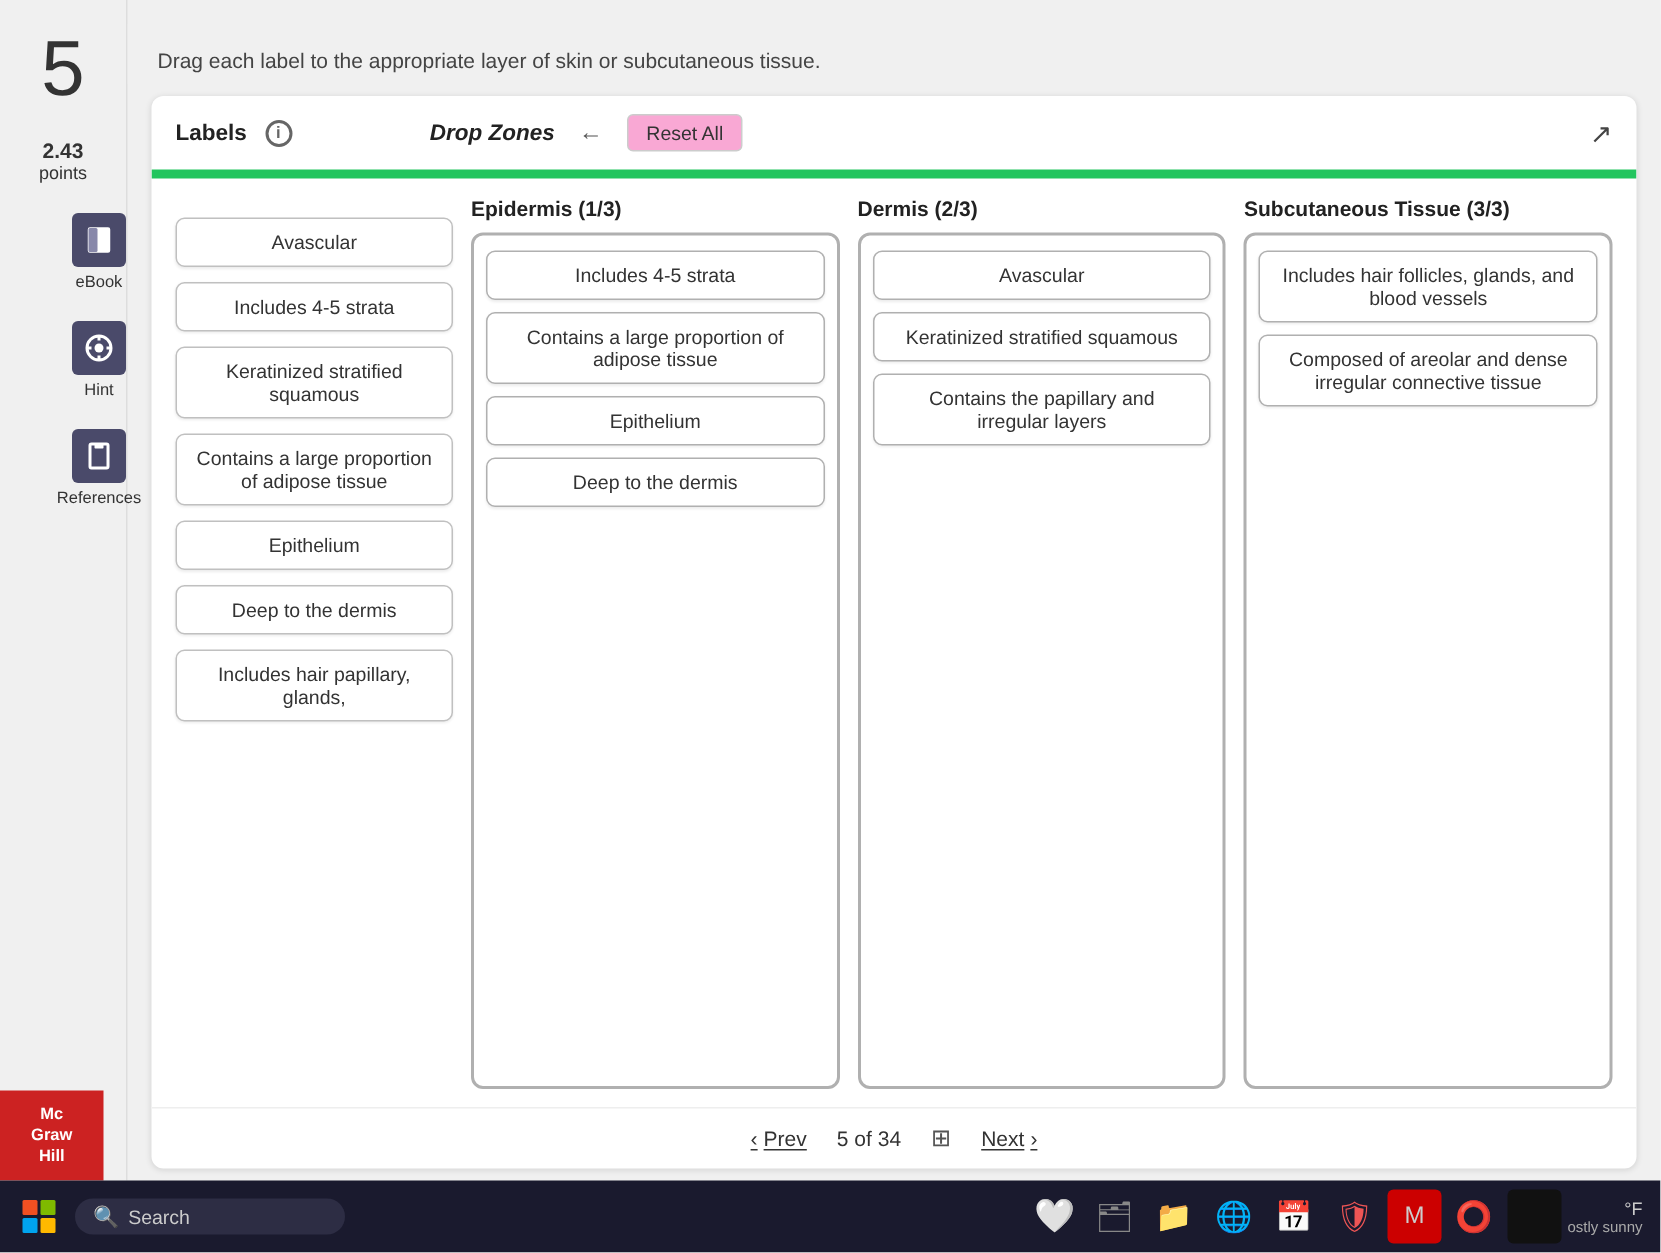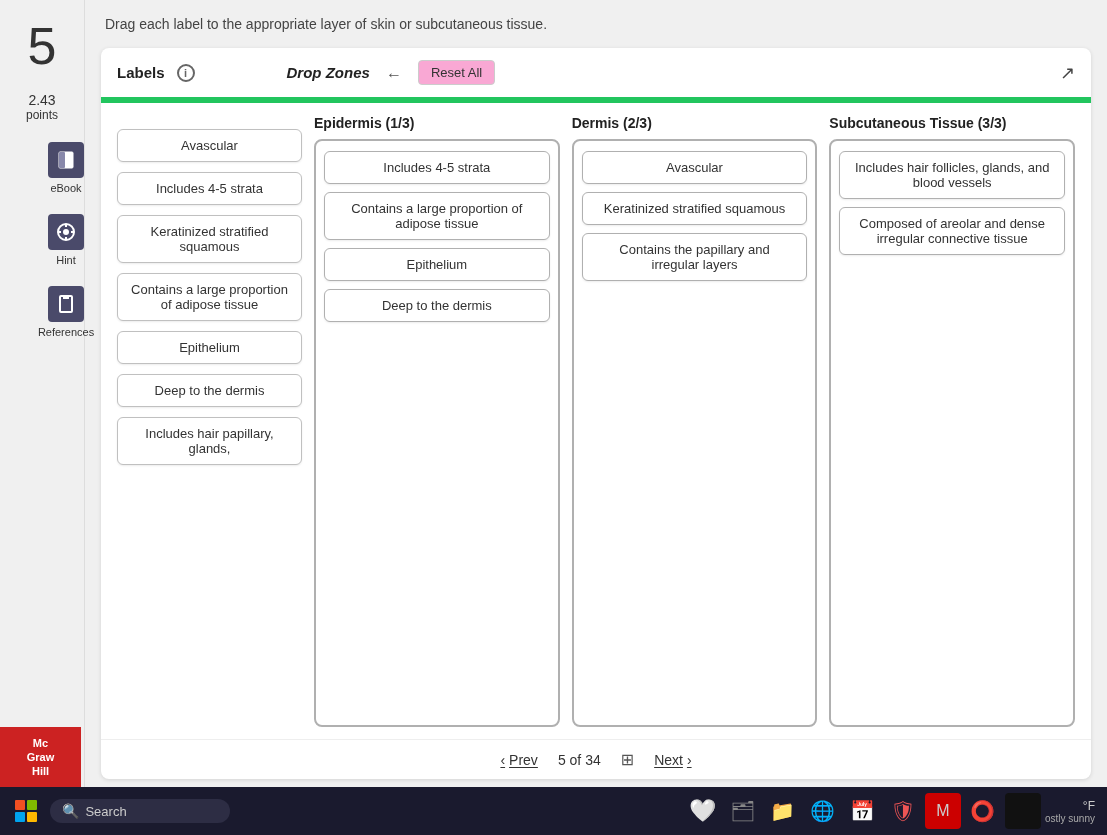--- a/index.html
+++ b/index.html
@@ -115,21 +115,21 @@
       font-weight: 300;
       color: #333;
       line-height: 1;
     }
     .points-label {
       font-size: 12px;
       color: #333;
     }
     .points-value {
       font-size: 14px;
-      font-weight: 400;
+      font-weight: 700;
       color: #333;
     }
     .sidebar-btn {
       display: flex;
       flex-direction: column;
       align-items: center;
       gap: 4px;
       cursor: pointer;
       margin-left: 48px;
     }
@@ -148,20 +148,21 @@
       font-size: 11px;
       color: #333;
     }
 
     
     .question-area {
       flex: 1;
       display: flex;
       flex-direction: column;
       overflow: hidden;
+      margin-top: 16px;
     }
     .question-header {
       padding: 16px 20px 8px;
       font-size: 14px;
       color: #444;
       background: #f0f0f0;
     }
 
     
     .card {
@@ -462,17 +463,17 @@
     <div class="taskbar-icon" style="font-size:16px; color:#ccc; background:#c00; border-radius:4px; padding:2px;">M</div>
     <div class="taskbar-icon" style="color:#f00; font-size:20px;">⭕</div>
     <div class="taskbar-icon" style="background:#111; border-radius:4px;"></div>
     <div class="taskbar-weather">
       <span style="color:#ccc; font-size:12px;">°F</span>
       <span style="color:#aaa; font-size:10px;">ostly sunny</span>
     </div>
   </div>
 </div>
 
-<div style="position:absolute; bottom:48px; left:0; width:81px; height:60px; background:#cc2222; display:flex; flex-direction:column; align-items:center; justify-content:center; color:white; font-size:11px; font-weight:bold; line-height:1.3;">
+<div style="position:absolute; bottom:48px; left:0; width:69px; height:60px; background:#cc2222; display:flex; flex-direction:column; align-items:center; justify-content:center; color:white; font-size:11px; font-weight:bold; line-height:1.3;">
   <span>Mc</span>
   <span>Graw</span>
   <span>Hill</span>
 </div>
 
 </body></html>

